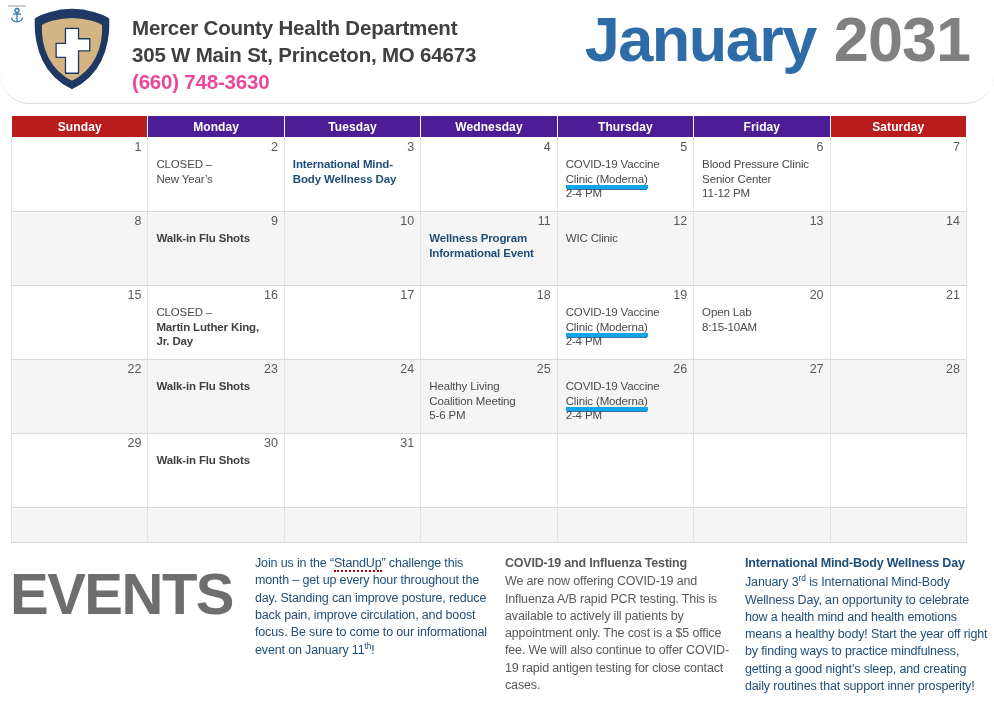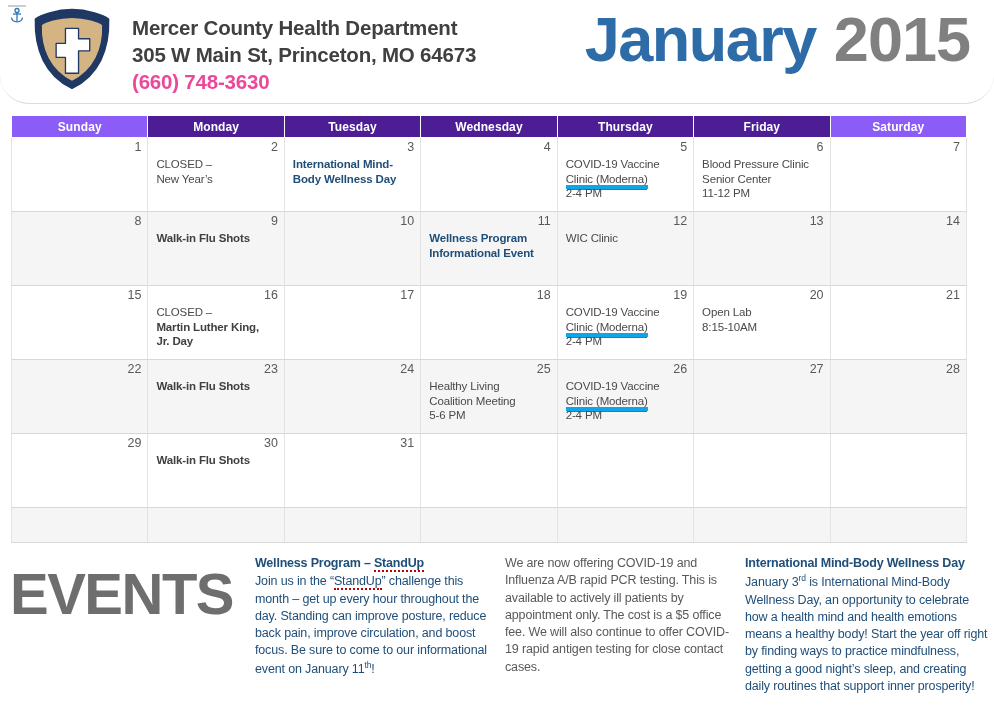--- a/index.html
+++ b/index.html
@@ -109,21 +109,21 @@
     height: 21px;
     font-size: 12px;
     font-weight: bold;
     color: #ffffff;
     text-align: center;
     letter-spacing: 0.1px;
     padding: 0;
     border: 1px solid #ffffff;
     vertical-align: middle;
   }
-  th.weekend-head { background: #8b5cf6; }
+  th.weekend-head { background: #b91c1c; }
   th.weekday-head { background: #4c1d95; }
 
   table.calendar td {
     height: 73px;
     vertical-align: top;
     padding: 0;
     border-left: 1px solid #e3e3e3;
     border-right: 1px solid #e3e3e3;
     border-top: 1px solid #d8d8d8;
     border-bottom: 1px solid #d8d8d8;
@@ -241,21 +241,21 @@
   </div>
 
   <div class="org-block">
     <div class="org-name">Mercer County Health Department</div>
     <div class="org-addr">305 W Main St, Princeton, MO 64673</div>
     <div class="org-phone">(660) 748-3630</div>
   </div>
 
   <div class="title-block">
     <span class="title-month">January</span>
-    <span class="title-year">2015</span>
+    <span class="title-year">2031</span>
   </div>
 </div>
 
 <div class="cal-wrap">
   <table class="calendar">
     <thead>
       <tr id="head-row">
           <th class="weekend-head">Sunday</th>
           <th class="weekday-head">Monday</th>
           <th class="weekday-head">Tuesday</th>
@@ -574,28 +574,26 @@
             </div>
           </td>
         </tr>
       </tbody>
   </table>
 </div>
 
 <div class="events-section">
   <div class="events-title">EVENTS</div>
   <div class="evt-col col-1 tone-blue">
-    <div class="evt-head">
-      <span>Wellness Program – </span><span class="redsquig">StandUp</span>
-    </div>
     <div class="evt-body">
       <span>Join us in the “</span><span class="redsquig">StandUp</span><span>” challenge this month – get up every hour throughout the day. Standing can improve posture, reduce back pain, improve circulation, and boost focus. Be sure to come to our informational event on January 11</span><sup>th</sup><span>!</span>
     </div>
   </div>
   <div class="evt-col col-2 tone-gray">
+    <div class="evt-head">COVID-19 and Influenza Testing</div>
     <div class="evt-body">We are now offering COVID-19 and Influenza A/B rapid PCR testing. This is available to actively ill patients by appointment only. The cost is a $5 office fee. We will also continue to offer COVID-19 rapid antigen testing for close contact cases.</div>
   </div>
   <div class="evt-col col-3 tone-blue">
     <div class="evt-head">International Mind-Body Wellness Day</div>
     <div class="evt-body">
       <span>January 3</span><sup>rd</sup><span> is International Mind-Body Wellness Day, an opportunity to celebrate how a health mind and health emotions means a healthy body! Start the year off right by finding ways to practice mindfulness, getting a good night’s sleep, and creating daily routines that support inner prosperity!</span>
     </div>
   </div>
 </div>
 

